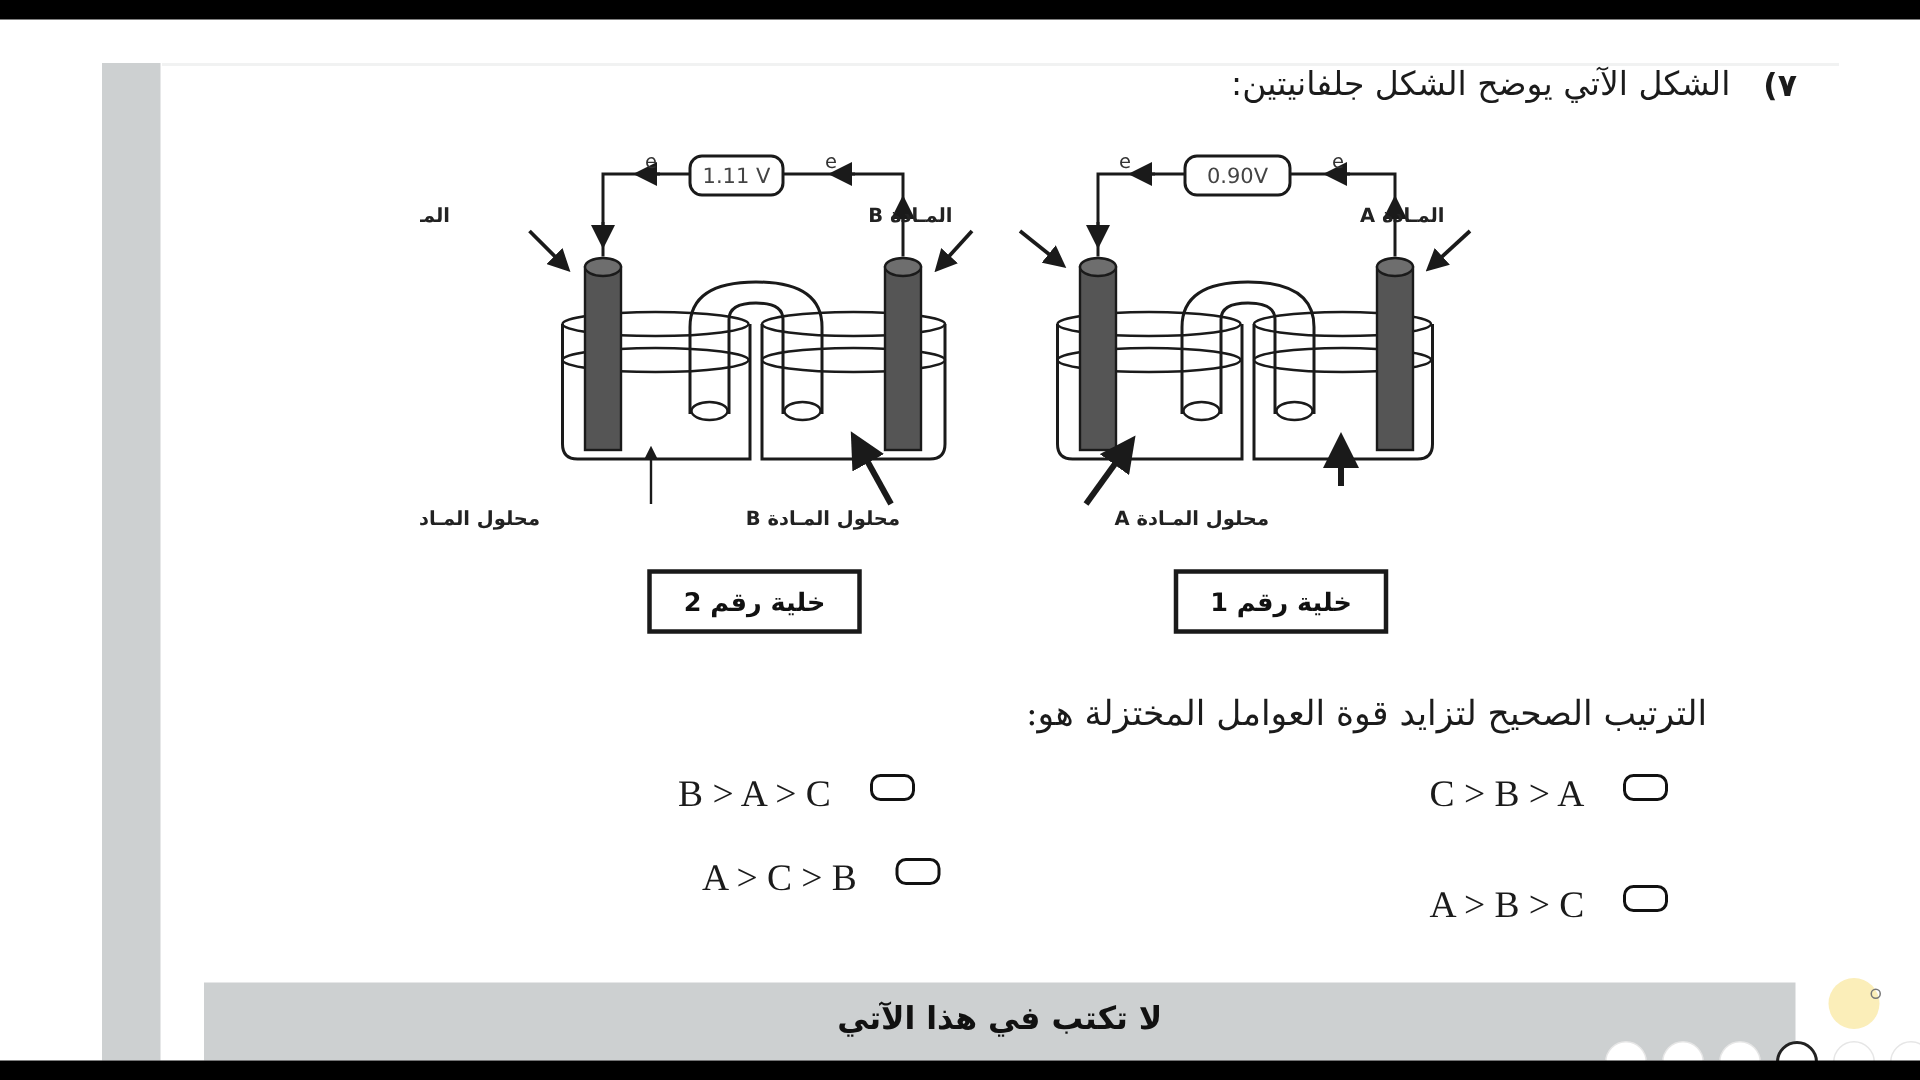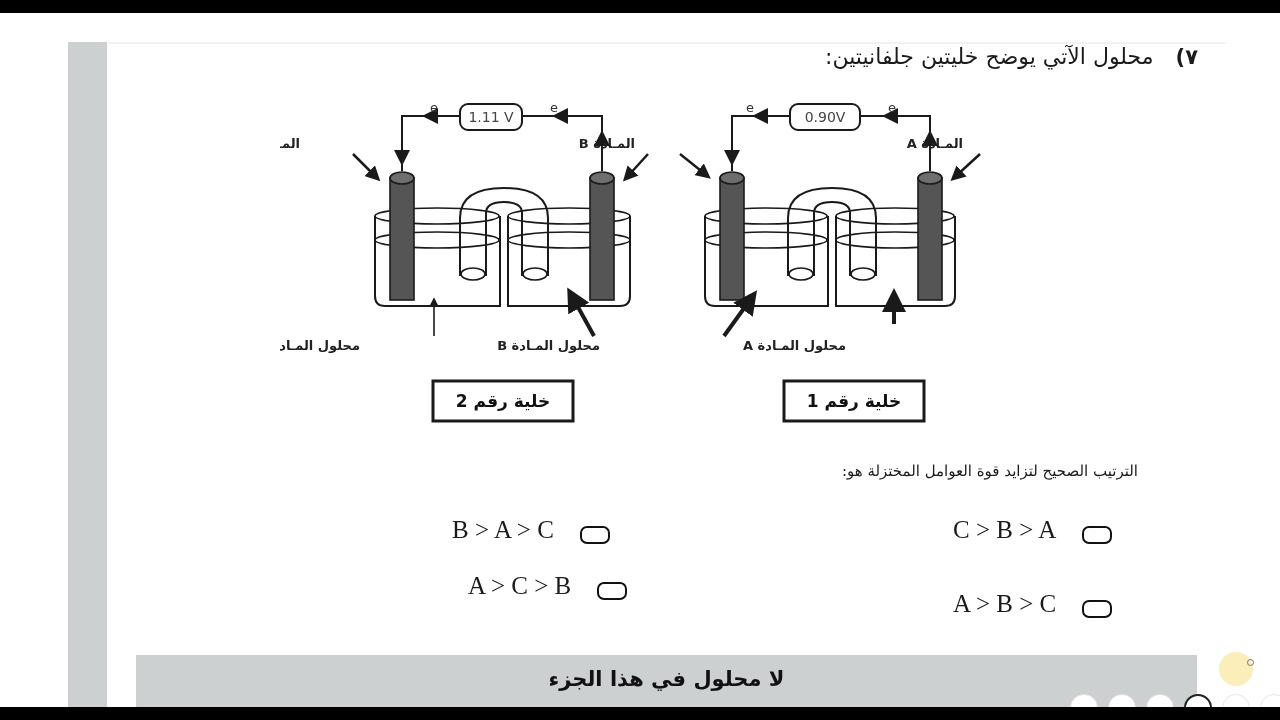--- a/index.html
+++ b/index.html
@@ -18,24 +18,24 @@
       font-family:"DejaVu Sans", sans-serif; font-size:22px; color:#1b1b1b;
       display:flex; gap:22px; align-items:center;
     }
     .question-num { font-weight:bold; font-size:21px; }
 
     .diagram { position:absolute; left:280px; top:88px; width:760px; height:345px; }
     .diagram svg text { font-family:"DejaVu Sans", sans-serif; }
 
     .prompt {
       position:absolute; right:142px; top:462px; direction:rtl;
-      font-family:"DejaVu Serif", serif; font-size:15px; color:#1b1b1b;
+      font-family:"DejaVu Serif", serif; font-size:23px; color:#1b1b1b;
     }
     .option {
-      position:absolute; display:flex; align-items:flex-end; gap:26px;
+      position:absolute; display:flex; align-items:flex-start; gap:26px;
       font-family:"Liberation Serif", serif; font-size:25px; color:#1b1b1b;
     }
     .option-box {
       width:30px; height:18px; border:2.5px solid #111; border-radius:7px; box-sizing:border-box;
       cursor:pointer;
     }
     .footer-box {
       position:absolute; left:136px; top:655px; width:1061px; height:52px; background:#cdd0d1;
       display:flex; justify-content:center; align-items:center;
     }
@@ -57,21 +57,21 @@
   </style>
 </head>
 <body>
 
 <div class="topbar"></div>
 <div class="side-strip"></div>
 <div class="page-edge"></div>
 
 <div class="question-title">
   <span class="question-num">٧)</span>
-  <span>محلول الآتي يوضح خليتين جلفانيتين:</span>
+  <span>الشكل الآتي يوضح الشكل جلفانيتين:</span>
 </div>
 
 <div class="diagram">
   <svg width="760" height="345" viewBox="0 0 760 345" xmlns="http://www.w3.org/2000/svg">
     <defs>
       <marker id="arr" markerWidth="8" markerHeight="8" refX="4" refY="4" orient="auto">
         <path d="M0,0 L8,4 L0,8 z" fill="#1a1a1a"></path>
       </marker>
       <marker id="arrbig" markerWidth="6" markerHeight="6" refX="3" refY="3" orient="auto">
         <path d="M0,0 L6,3 L0,6 z" fill="#1a1a1a"></path>
@@ -173,21 +173,21 @@
 <div class="option" style="left:953px; top:572px;margin-top:18px;">
   <span>A &gt; B &gt; C</span>
   <span class="option-box"></span>
 </div>
 <div class="option" style="left:468px; top:572px;">
   <span>A &gt; C &gt; B</span>
   <span class="option-box"></span>
 </div>
 
 <div class="footer-box">
-  <span class="footer-text">لا محلول في هذا الجزء</span>
+  <span class="footer-text">لا تكتب في هذا الآتي</span>
 </div>
 
 <div class="cursor-dot"></div>
 <div class="cursor-ring"></div>
 
 <div class="toolbar-icons">
   <span class="toolbar-icon"></span>
   <span class="toolbar-icon"></span>
   <span class="toolbar-icon"></span>
   <span class="toolbar-icon active"></span>

